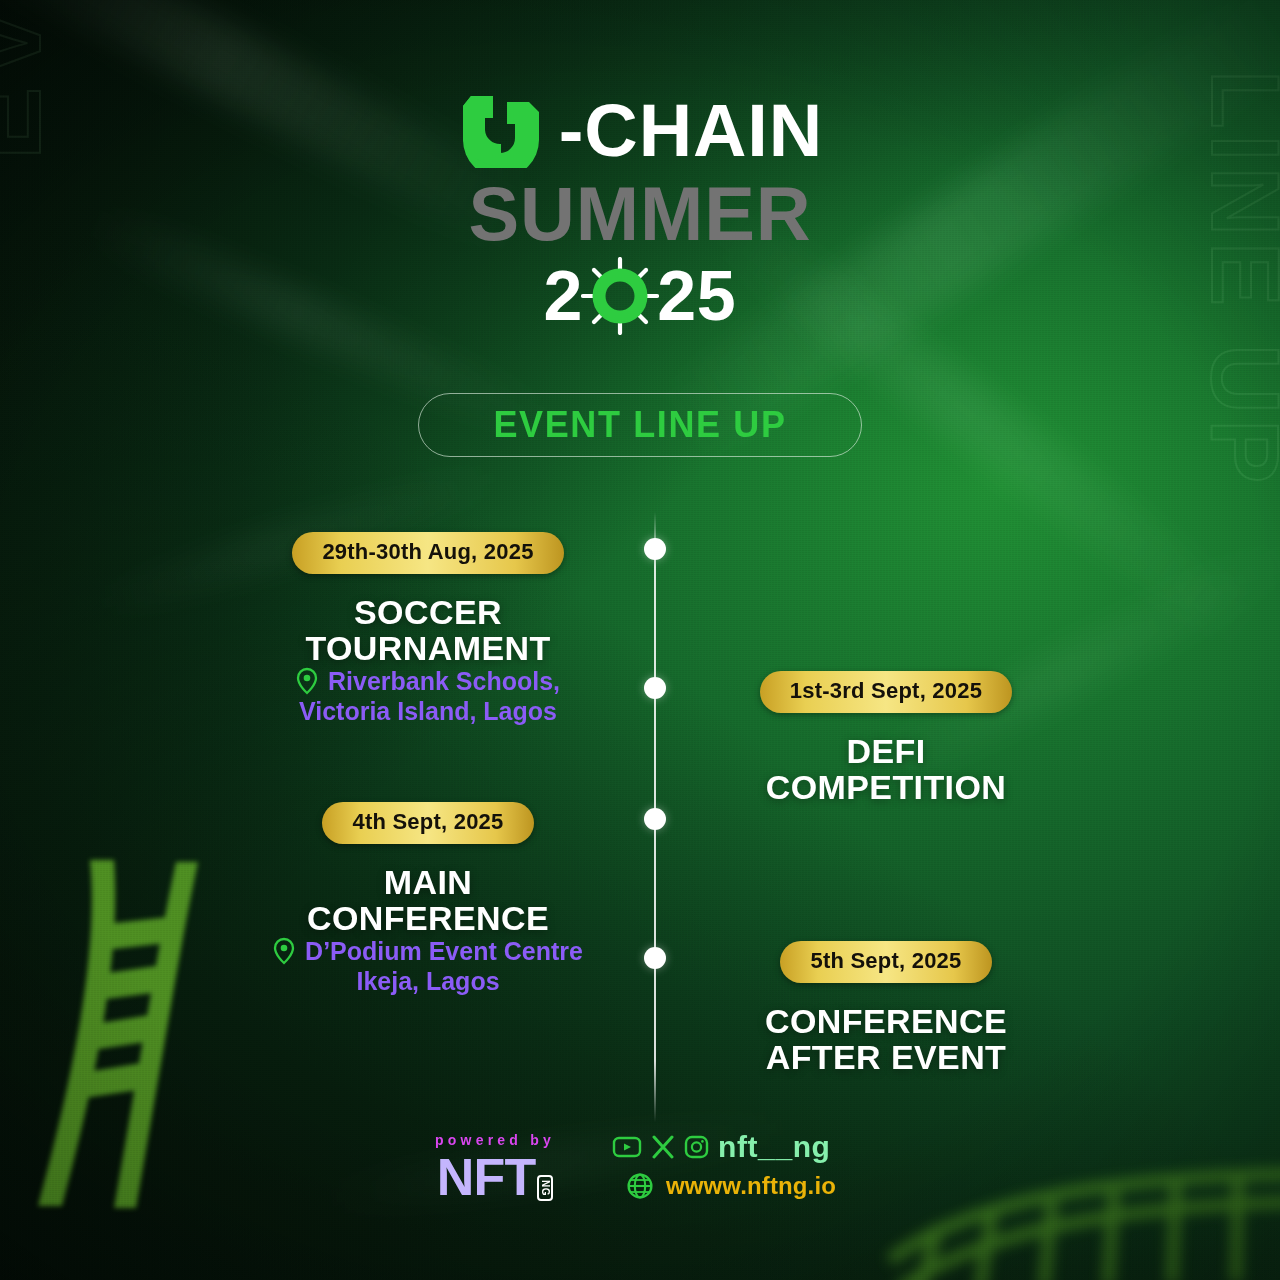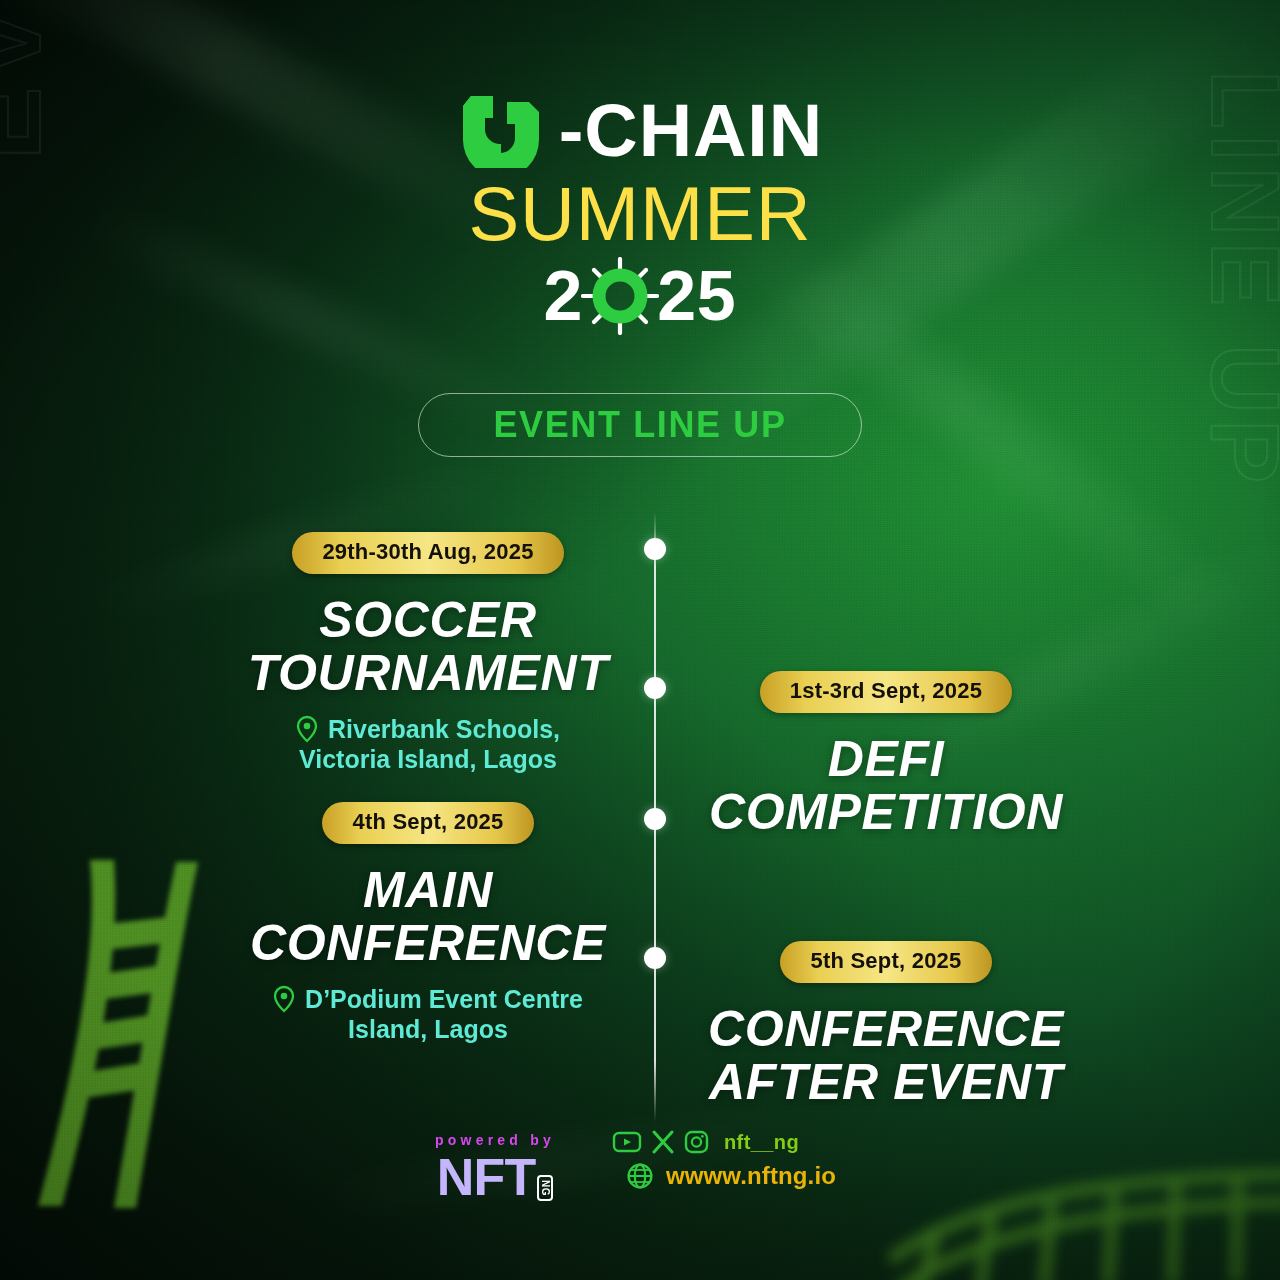--- a/index.html
+++ b/index.html
@@ -48,21 +48,21 @@
       repeating-linear-gradient(0deg, rgba(255,255,255,.5) 0 1px, rgba(0,0,0,0) 1px 2px),
       repeating-linear-gradient(90deg, rgba(255,255,255,.35) 0 1px, rgba(0,0,0,0) 1px 3px);
   }
   
   .content{position:absolute;inset:0;}
   .title-wrap{position:absolute;top:92px;left:0;right:0;text-align:center;}
   .line1{display:flex;align-items:center;justify-content:center;gap:16px;height:78px;}
   .logo-mark{width:86px;height:74px;display:block;}
   .t-chain{font-size:74px;font-weight:900;color:#ffffff;letter-spacing:.012em;line-height:1;
     font-family:"Liberation Sans", sans-serif;}
-  .t-summer{margin-top:6px;font-size:76px;font-weight:400;color:#fde047;letter-spacing:.012em;line-height:1;}
+  .t-summer{margin-top:6px;font-size:76px;font-weight:700;color:#737373;letter-spacing:.012em;line-height:1;}
   .year{margin-top:8px;display:flex;align-items:center;justify-content:center;gap:0px;height:72px;}
   .yr-d{font-size:70px;font-weight:900;color:#fff;line-height:1;letter-spacing:.01em;}
   .sun{width:78px;height:78px;margin:0 -2px;}
   
   .lineup-badge{position:absolute;top:393px;left:50%;transform:translateX(-50%);
     width:444px;height:64px;border:1.6px solid rgba(226,240,228,.62);border-radius:36px;
     display:flex;align-items:center;justify-content:center;}
   .lineup-badge span{font-size:36px;font-weight:900;color:#2ecc40;letter-spacing:.045em;}
   
   .tl-line{position:absolute;left:654px;top:512px;width:2px;height:610px;
@@ -70,38 +70,38 @@
   .tl-dot{position:absolute;left:644px;width:22px;height:22px;border-radius:50%;background:#fff;
           box-shadow:0 0 10px rgba(255,255,255,.35);}
   
   .ev{position:absolute;}
   .ev-left{text-align:center;}
   .ev-right{text-align:center;}
   .date-pill{display:inline-block;border-radius:22px;padding:9px 30px 11px;
     background:linear-gradient(90deg,#c8a024 0%,#e9cf52 18%,#f6e684 50%,#e6c74b 82%,#bd9520 100%);
     color:#14110a;font-size:22px;font-weight:900;letter-spacing:.01em;line-height:1;
     box-shadow:0 2px 6px rgba(0,0,0,.35);}
-  .ev-title{color:#fff;font-weight:900;font-size:50px;line-height:1.06;letter-spacing:.012em;margin-top:20px;
-    text-shadow:0 2px 8px rgba(0,0,0,.35);font-style:italic;}
-  .ev-loc{margin-top:14px;color:#5eead4;font-size:25px;font-weight:700;line-height:1.2;}
+  .ev-title{color:#fff;font-weight:900;font-size:34px;line-height:1.06;letter-spacing:.012em;margin-top:20px;
+    text-shadow:0 2px 8px rgba(0,0,0,.35);}
+  .ev-loc{color:#8b5cf6;font-size:25px;font-weight:700;line-height:1.2;}
   .ev-loc .l1{display:flex;align-items:center;justify-content:center;gap:10px;}
   .pin{width:22px;height:28px;flex:none;}
   
   .footer{position:absolute;left:0;right:0;bottom:46px;height:110px;}
   .pw{position:absolute;left:420px;top:8px;width:150px;text-align:center;}
   .pw-lbl{color:#d946ef;font-size:14px;font-weight:700;letter-spacing:.30em;}
   .nft-logo{margin-top:6px;display:flex;align-items:flex-end;justify-content:center;}
   .nft-word{font-size:52px;font-weight:900;color:#c4b5fd;line-height:.9;letter-spacing:-.015em;}
   .nft-ng{display:inline-block;margin-left:2px;border:2px solid #fff;border-radius:4px;
     color:#fff;font-size:10px;font-weight:800;letter-spacing:.05em;
     writing-mode:vertical-rl;padding:3px 1px;line-height:1;}
   .social{position:absolute;left:612px;top:6px;}
   .srow{display:flex;align-items:center;gap:9px;margin-bottom:8px;}
   .srow .ic{flex:none;}
-  .shandle{color:#84cc16;font-size:20px;font-weight:800;letter-spacing:.02em;margin-left:6px;}
+  .shandle{color:#86efac;font-size:30px;font-weight:800;letter-spacing:.02em;}
   .srow2{display:flex;align-items:center;gap:12px;margin-left:14px;}
   .ssite{color:#eab308;font-size:24px;font-weight:800;letter-spacing:.005em;}
 </style>
 </head>
 <body>
 
 <div class="stage">
 
   <div class="bg-base"></div>
   <div class="bg-dark-tl"></div>
@@ -218,21 +218,21 @@
         <div>CONFERENCE</div>
       </div>
       <div class="ev-loc">
         <div class="l1">
           <svg class="pin" viewBox="0 0 22 28">
             <path d="M11 2 C 6 2 2 6 2 11 C 2 18 11 26 11 26 C 11 26 20 18 20 11 C 20 6 16 2 11 2 Z" fill="none" stroke="#2ecc40" stroke-width="2.3"></path>
             <circle cx="11" cy="11" r="3.3" fill="#2ecc40"></circle>
           </svg>
           <span>D’Podium Event Centre</span>
         </div>
-        <div>Island, Lagos</div>
+        <div>Ikeja, Lagos</div>
       </div>
     </div>
 
     <div class="ev ev-right" style="left:636px;top:941px;width:500px;">
       <div class="date-pill">5th Sept, 2025</div>
       <div class="ev-title">
         <div>CONFERENCE</div>
         <div>AFTER EVENT</div>
       </div>
     </div>

